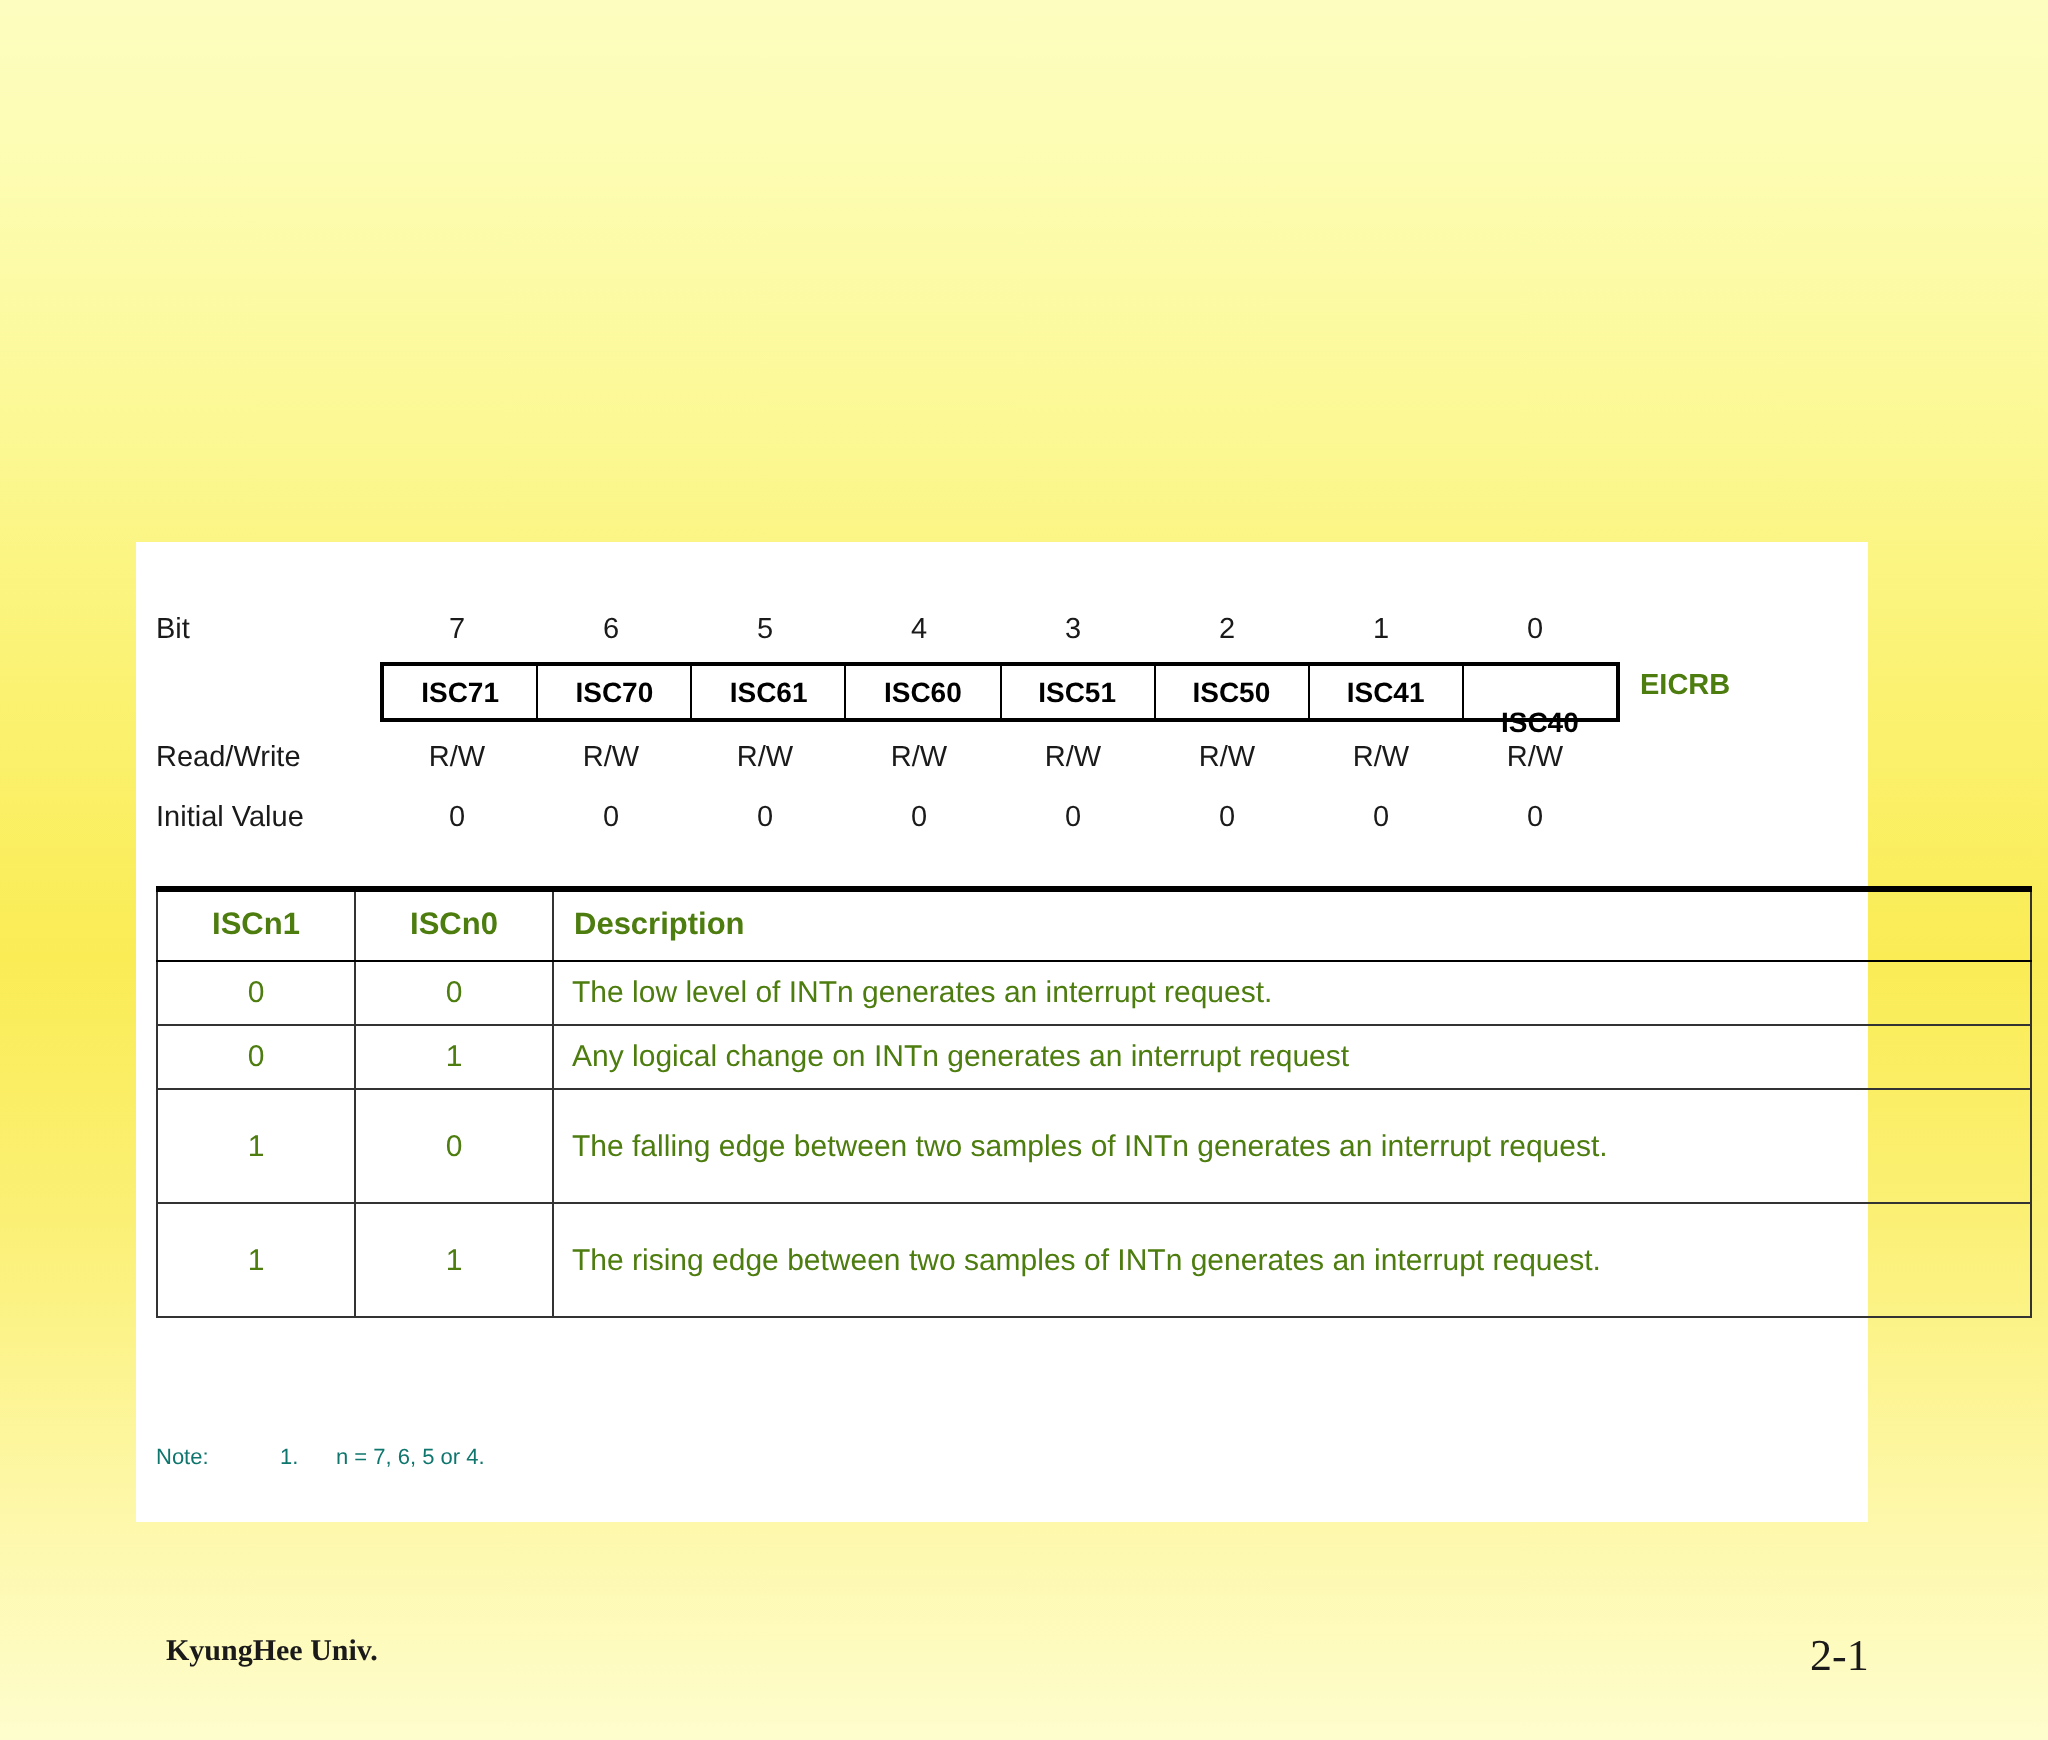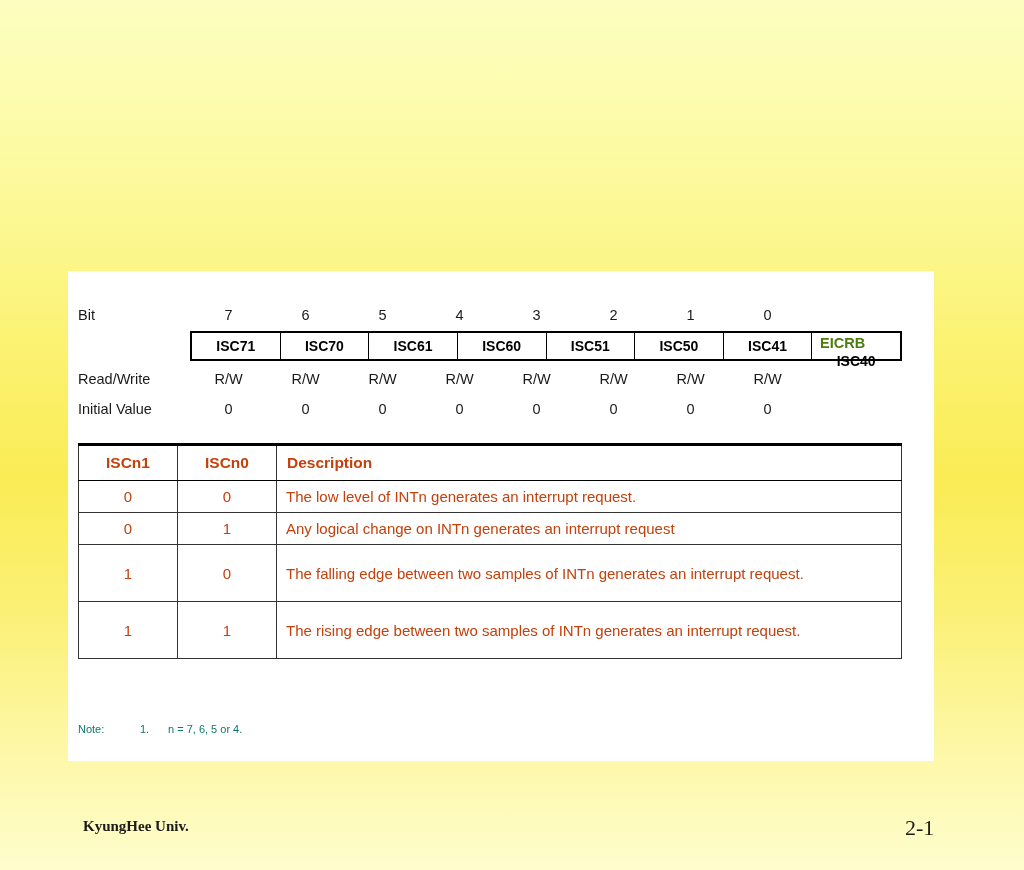--- a/index.html
+++ b/index.html
@@ -75,21 +75,21 @@
     width: 77px;
     text-align: center;
     font-size: 14.5px;
     color: #1a1a1a;
   }
   .bm-bitnum { top: 20px; }
   .bm-regbox {
     position: absolute;
     left: 112px;
     top: 44px;
-    width: 712px;
+    width: 620px;
     height: 30px;
     border: 2.5px solid #000;
     box-sizing: border-box;
     display: flex;
   }
   .bm-regbox .reg-cell {
     flex: 1 1 0;
     border-right: 1.5px solid #000;
     display: flex;
     align-items: center;
@@ -111,24 +111,24 @@
   .bm-init { top: 114px; }
   .bm-rowlabel.rw { top: 84px; }
   .bm-rowlabel.init { top: 114px; }
   .bm-rowlabel.bit { top: 20px; }
 
   
   .desctable {
     position: absolute;
     left: 10px;
     top: 172px;
-    width: 824px;
+    width: 938px;
     border-collapse: collapse;
     font-size: 15px;
-    color: #c2410c;
+    color: #4d7c0f;
   }
   .desctable td, .desctable th {
     border: 1.3px solid #333;
     padding: 6px 10px;
     vertical-align: middle;
     text-align: left;
     font-weight: normal;
   }
   .desctable thead th {
     border-top: 3.5px solid #000;

